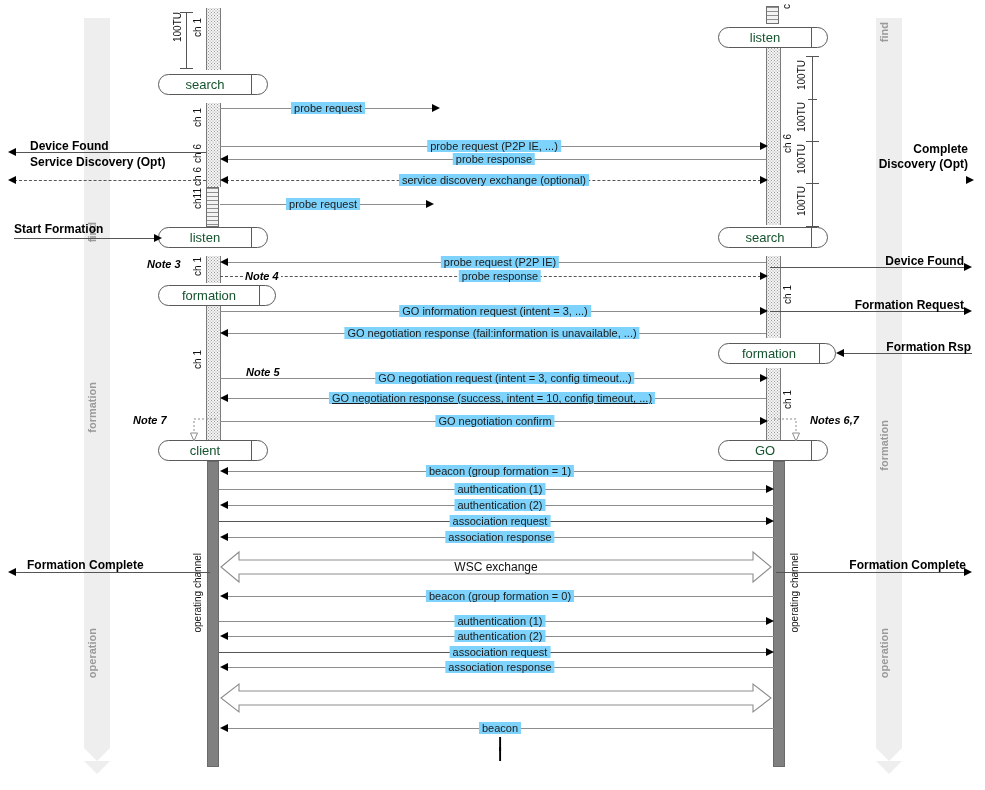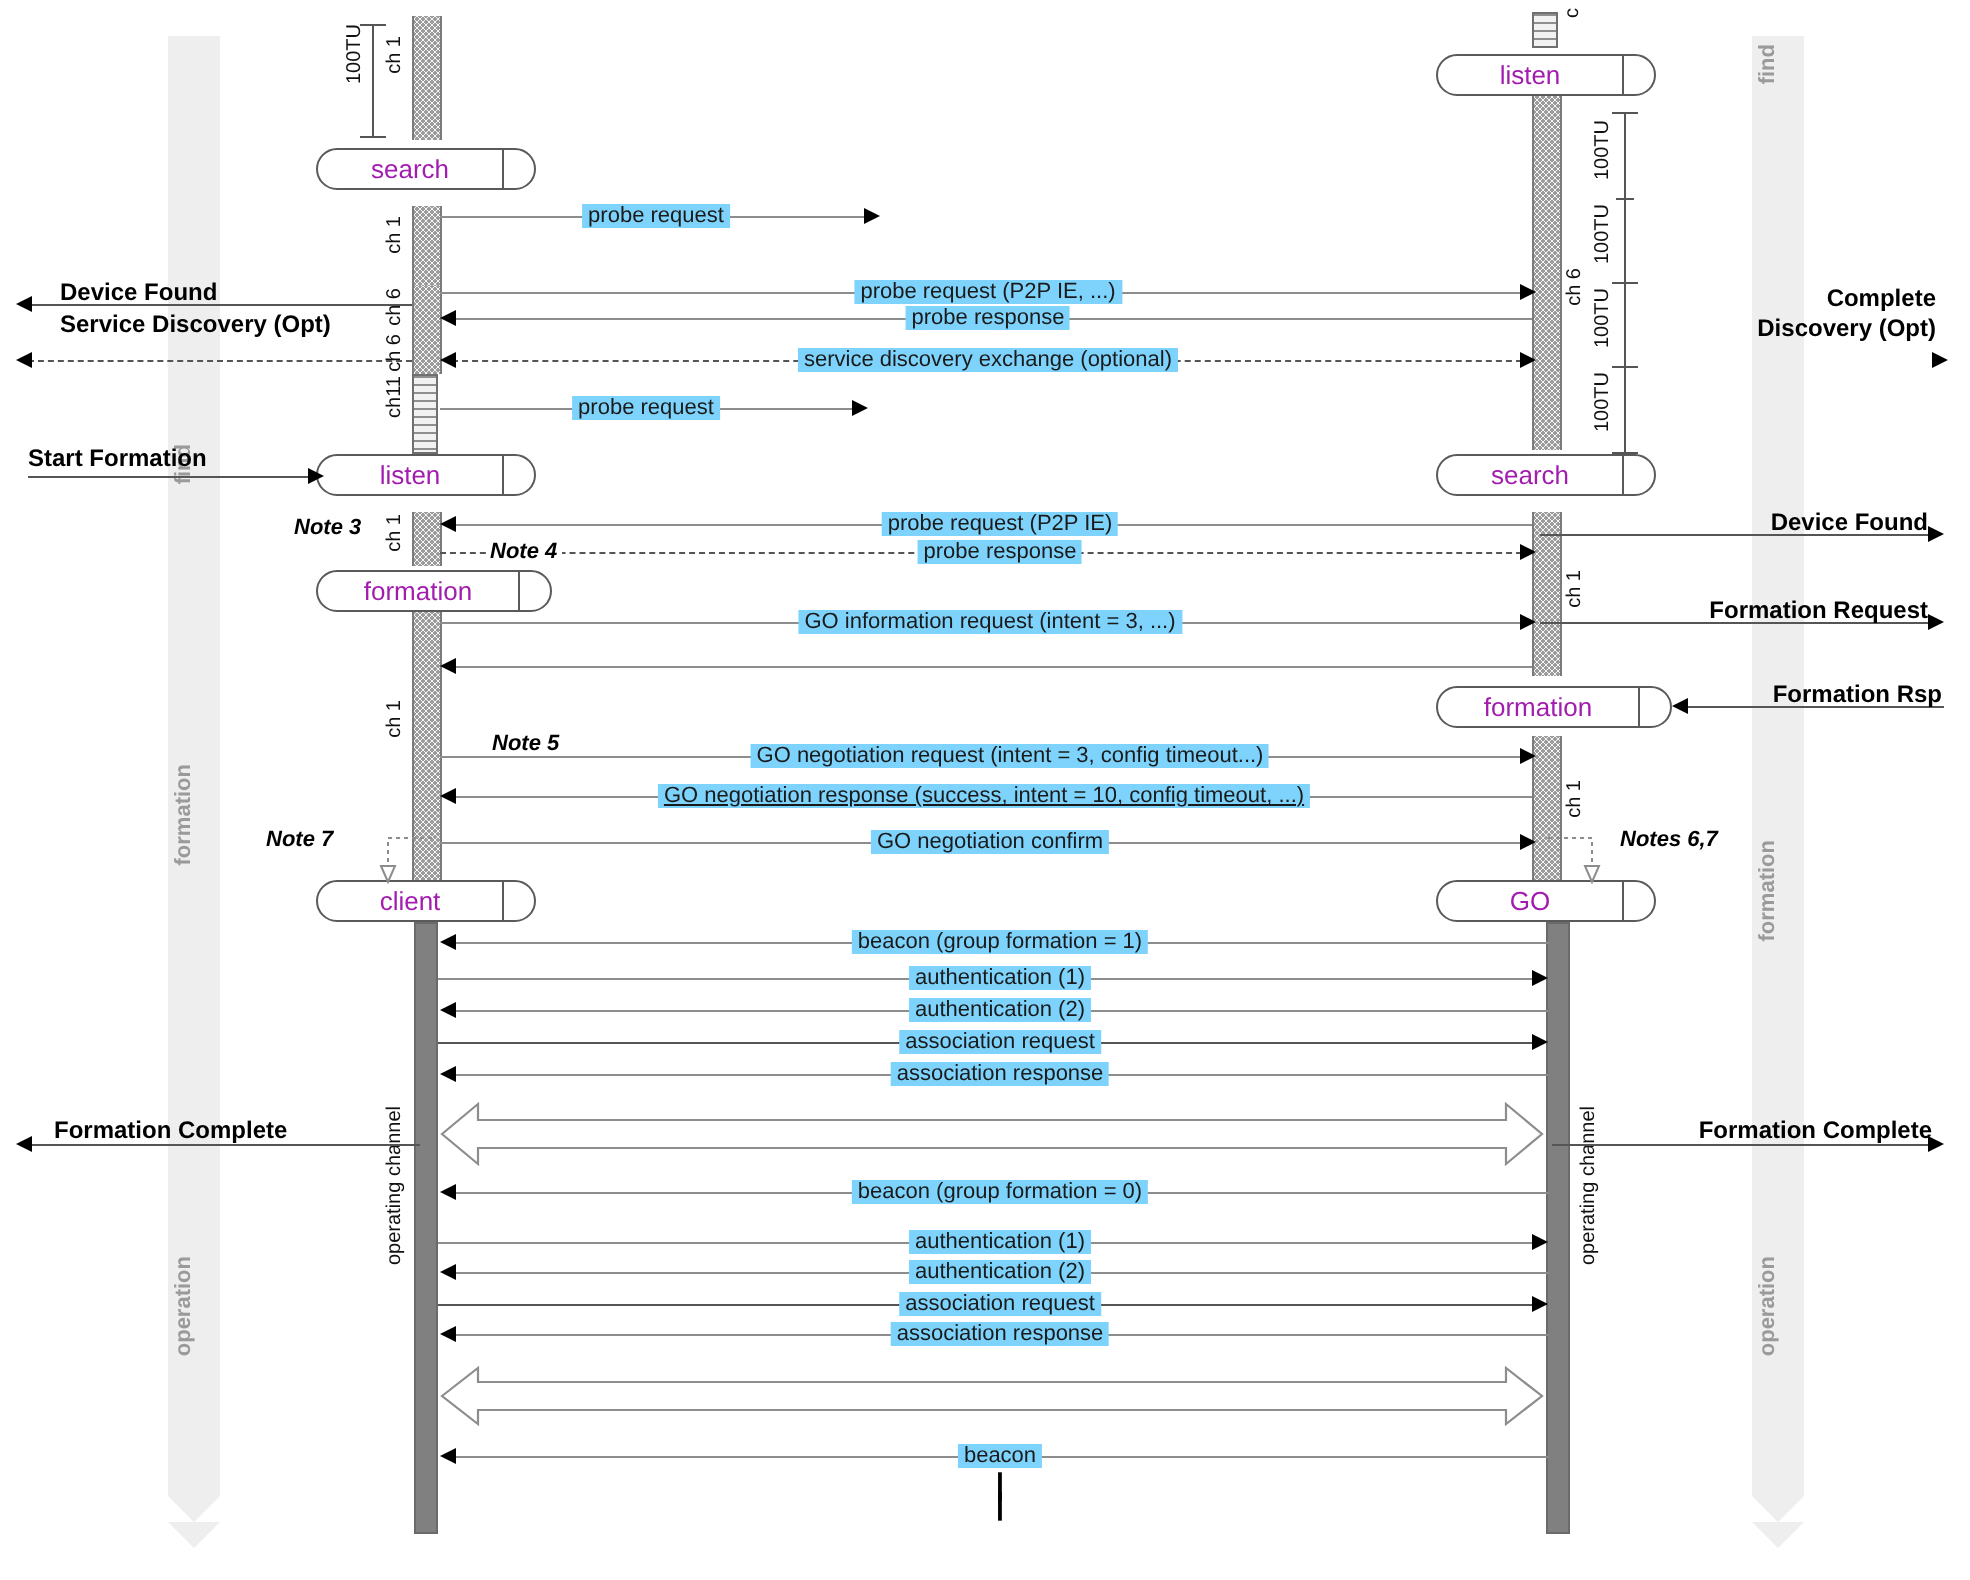--- a/index.html
+++ b/index.html
@@ -26,21 +26,21 @@
   .ll-stripe{position:absolute;width:13px;
      background-image:repeating-linear-gradient(to bottom,#8f8f8f 0 1px,#f2f2f2 1px 4px);
      border:1px solid #6f6f6f;box-sizing:border-box;}
   .ll-solid{position:absolute;width:12px;background:#808080;border:1px solid #6a6a6a;box-sizing:border-box;}
 
   
   .statebox{position:absolute;height:21px;border:1px solid #5a5a5a;border-radius:11px;
             background:#ffffff;box-sizing:border-box;}
   .statebox .txt{position:absolute;left:0;right:16px;top:0;bottom:0;
             display:flex;align-items:center;justify-content:center;
-            font-size:13px;color:#a21caf;}
+            font-size:13px;color:#14532d;}
   .statebox .divline{position:absolute;right:15px;top:0;bottom:0;width:1px;background:#5a5a5a;}
 
   
   .msgline{position:absolute;height:1px;background:#8d8d8d;}
   .msgline.dash{height:0;border-top:1px dashed #555;background:none;}
   .msgline.dark{background:#555;}
   .arrowL{position:absolute;width:0;height:0;border-top:4px solid transparent;
           border-bottom:4px solid transparent;border-right:8px solid #000;}
   .arrowR{position:absolute;width:0;height:0;border-top:4px solid transparent;
           border-bottom:4px solid transparent;border-left:8px solid #000;}
@@ -210,20 +210,21 @@
   <div class="msgline dash" style="left:220px;top:276px;width:546px;"></div>
   <div class="arrowR" style="left:760px;top:272px;"></div>
   <div class="msglabel" style="left:500px;top:276px;">probe response</div>
 
   <div class="msgline" style="left:220px;top:311px;width:546px;"></div>
   <div class="arrowR" style="left:760px;top:307px;"></div>
   <div class="msglabel" style="left:495px;top:311px;">GO information request (intent = 3, ...)</div>
 
   <div class="msgline" style="left:226px;top:333px;width:540px;"></div>
   <div class="arrowL" style="left:220px;top:329px;"></div>
+  <div class="msglabel" style="left:492px;top:333px;">GO negotiation response (fail:information is unavailable, ...)</div>
 
   <div class="msgline" style="left:220px;top:378px;width:546px;"></div>
   <div class="arrowR" style="left:760px;top:374px;"></div>
   <div class="msglabel" style="left:505px;top:378px;">GO negotiation request (intent = 3, config timeout...)</div>
 
   <div class="msgline" style="left:226px;top:398px;width:540px;"></div>
   <div class="arrowL" style="left:220px;top:394px;"></div>
   <div class="msglabel" style="left:492px;top:398px;text-decoration:underline;">GO negotiation response (success, intent = 10, config timeout, ...)</div>
 
   <div class="msgline" style="left:220px;top:421px;width:546px;"></div>
@@ -247,20 +248,21 @@
   <div class="msglabel" style="left:500px;top:521px;">association request</div>
 
   <div class="msgline" style="left:226px;top:537px;width:548px;"></div>
   <div class="arrowL" style="left:220px;top:533px;"></div>
   <div class="msglabel" style="left:500px;top:537px;">association response</div>
 
   <div class="blockarrow" style="left:219px;top:549px;width:554px;height:36px;">
     <svg width="554" height="36" viewBox="0 0 554 36">
       <path d="M2,18 L20,3 L20,11 L534,11 L534,3 L552,18 L534,33 L534,25 L20,25 L20,33 Z" fill="#ffffff" stroke="#8d8d8d" stroke-width="1.1"></path>
     </svg>
+    <div class="balabel">WSC exchange</div>
   </div>
 
   <div class="msgline" style="left:226px;top:596px;width:548px;"></div>
   <div class="arrowL" style="left:220px;top:592px;"></div>
   <div class="msglabel" style="left:500px;top:596px;">beacon (group formation = 0)</div>
 
   <div class="msgline" style="left:219px;top:621px;width:553px;"></div>
   <div class="arrowR" style="left:766px;top:617px;"></div>
   <div class="msglabel" style="left:500px;top:621px;">authentication (1)</div>
 

